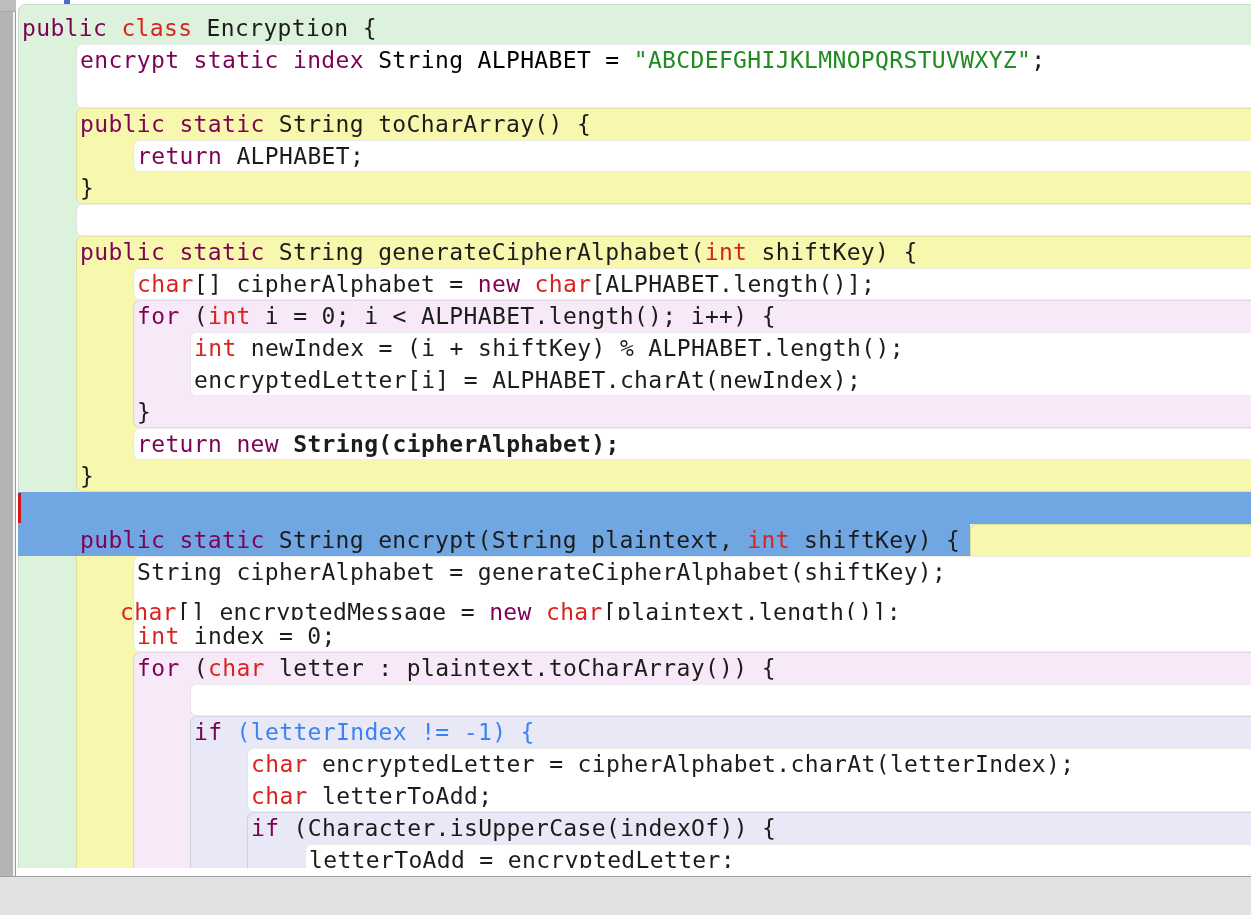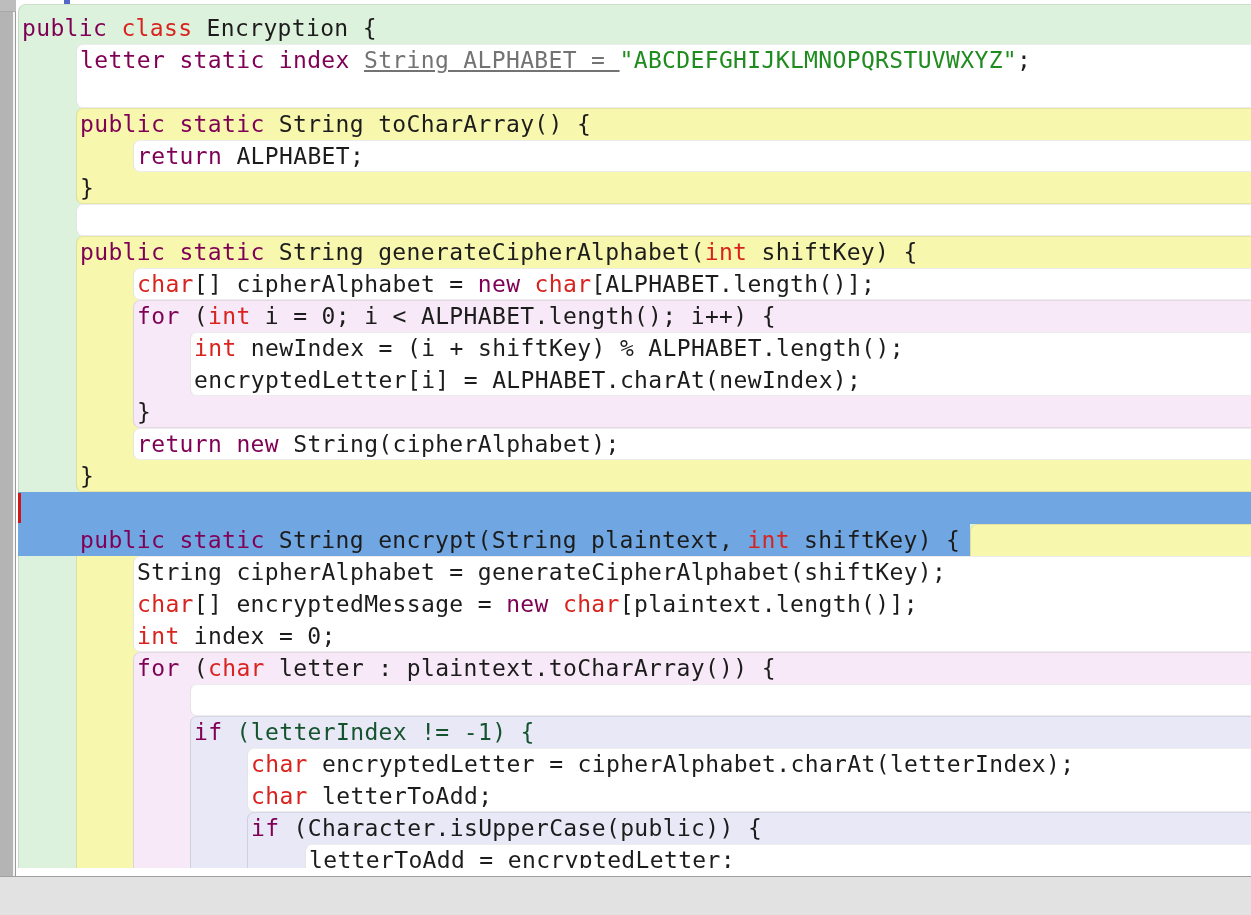--- a/index.html
+++ b/index.html
@@ -45,21 +45,21 @@
 <body>
 
 <div class="editor">
   <div class="class-underlay" style="background: rgb(221, 242, 220);"></div>
   <div id="rows">
       <div class="row" style="top: 12px;">
         <div class="txt" style="left: 6px;"><span style="color: rgb(127, 0, 85);">public </span><span style="color: rgb(216, 35, 30);">class</span><span style="color: rgb(28, 28, 28);"> Encryption {</span></div>
       </div>
       <div class="row" style="top: 44px;">
         <div class="seg" style="left: 60px; right: 0px; background: rgb(255, 255, 255); border-left: 1px solid rgba(0, 0, 0, 0.1); border-top-left-radius: 7px; border-top: 1px solid rgba(0, 0, 0, 0.07);"></div>
-        <div class="txt" style="left: 64px;"><span style="color: rgb(127, 0, 85);">letter </span><span style="color: rgb(127, 0, 85);">static </span><span style="color: rgb(127, 0, 85);">index </span><span style="color: #737373; text-decoration: underline;">String ALPHABET = </span><span style="color: rgb(31, 140, 31);">"ABCDEFGHIJKLMNOPQRSTUVWXYZ"</span><span style="color: rgb(28, 28, 28);">;</span></div>
+        <div class="txt" style="left: 64px;"><span style="color: rgb(127, 0, 85);">encrypt </span><span style="color: rgb(127, 0, 85);">static </span><span style="color: rgb(127, 0, 85);">index </span><span style="color: #000000;">String ALPHABET = </span><span style="color: rgb(31, 140, 31);">"ABCDEFGHIJKLMNOPQRSTUVWXYZ"</span><span style="color: rgb(28, 28, 28);">;</span></div>
       </div>
       <div class="row" style="top: 76px;">
         <div class="seg" style="left: 60px; right: 0px; background: rgb(255, 255, 255); border-left: 1px solid rgba(0, 0, 0, 0.1); border-bottom-left-radius: 7px; border-bottom: 1px solid rgba(0, 0, 0, 0.07);"></div>
       </div>
       <div class="row" style="top: 108px;">
         <div class="seg" style="left: 60px; right: 0px; background: rgb(247, 247, 174); border-left: 1px solid rgba(0, 0, 0, 0.1); border-top-left-radius: 7px; border-top: 1px solid rgba(0, 0, 0, 0.07);"></div>
         <div class="txt" style="left: 64px;"><span style="color: rgb(127, 0, 85);">public </span><span style="color: rgb(127, 0, 85);">static </span><span style="color: rgb(28, 28, 28);">String toCharArray() {</span></div>
       </div>
       <div class="row" style="top: 140px;">
         <div class="seg" style="left: 60px; right: 0px; background: rgb(247, 247, 174); border-left: 1px solid rgba(0, 0, 0, 0.1);"></div>
@@ -100,21 +100,21 @@
         <div class="txt" style="left: 178px;"><span style="color: rgb(28, 28, 28);">encryptedLetter[i] = ALPHABET.charAt(newIndex);</span></div>
       </div>
       <div class="row" style="top: 396px;">
         <div class="seg" style="left: 60px; right: 0px; background: rgb(247, 247, 174); border-left: 1px solid rgba(0, 0, 0, 0.1);"></div>
         <div class="seg" style="left: 117px; right: 0px; background: rgb(247, 233, 247); border-left: 1px solid rgba(0, 0, 0, 0.1); border-bottom-left-radius: 7px; border-bottom: 1px solid rgba(0, 0, 0, 0.07);"></div>
         <div class="txt" style="left: 121px;"><span style="color: rgb(28, 28, 28);">}</span></div>
       </div>
       <div class="row" style="top: 428px;">
         <div class="seg" style="left: 60px; right: 0px; background: rgb(247, 247, 174); border-left: 1px solid rgba(0, 0, 0, 0.1);"></div>
         <div class="seg" style="left: 117px; right: 0px; background: rgb(255, 255, 255); border-left: 1px solid rgba(0, 0, 0, 0.1); border-top-left-radius: 7px; border-top: 1px solid rgba(0, 0, 0, 0.07); border-bottom-left-radius: 7px; border-bottom: 1px solid rgba(0, 0, 0, 0.07);"></div>
-        <div class="txt" style="left: 121px;"><span style="color: rgb(127, 0, 85);">return</span><span style="color: rgb(28, 28, 28);"> </span><span style="color: rgb(127, 0, 85);">new</span><span style="color: rgb(28, 28, 28);"> String(cipherAlphabet);</span></div>
+        <div class="txt" style="left: 121px;"><span style="color: rgb(127, 0, 85);">return</span><span style="color: rgb(28, 28, 28);"> </span><span style="color: rgb(127, 0, 85);">new</span><span style="color: rgb(28, 28, 28); font-weight: bold;"> String(cipherAlphabet);</span></div>
       </div>
       <div class="row" style="top: 460px;">
         <div class="seg" style="left: 60px; right: 0px; background: rgb(247, 247, 174); border-left: 1px solid rgba(0, 0, 0, 0.1); border-bottom-left-radius: 7px; border-bottom: 1px solid rgba(0, 0, 0, 0.07);"></div>
         <div class="txt" style="left: 64px;"><span style="color: rgb(28, 28, 28);">}</span></div>
       </div>
       <div class="row" style="top: 492px;">
         <div class="seg" style="left: 2px; right: 0px; background: rgb(112, 167, 226);"></div>
         <div class="cursor" style="background: rgb(208, 23, 22);"></div>
       </div>
       <div class="row" style="top: 524px;">
@@ -123,63 +123,63 @@
         <div class="txt" style="left: 64px;"><span style="color: rgb(127, 0, 85);">public </span><span style="color: rgb(127, 0, 85);">static </span><span style="color: rgb(28, 28, 28);">String encrypt(String plaintext, </span><span style="color: rgb(216, 35, 30);">int</span><span style="color: rgb(28, 28, 28);"> shiftKey) {</span></div>
       </div>
       <div class="row" style="top: 556px;">
         <div class="seg" style="left: 60px; right: 0px; background: rgb(247, 247, 174); border-left: 1px solid rgba(0, 0, 0, 0.1);"></div>
         <div class="seg" style="left: 117px; right: 0px; background: rgb(255, 255, 255); border-left: 1px solid rgba(0, 0, 0, 0.1); border-top-left-radius: 7px; border-top: 1px solid rgba(0, 0, 0, 0.07);"></div>
         <div class="txt" style="left: 121px;"><span style="color: rgb(28, 28, 28);">String cipherAlphabet = generateCipherAlphabet(shiftKey);</span></div>
       </div>
       <div class="row" style="top: 588px;">
         <div class="seg" style="left: 60px; right: 0px; background: rgb(247, 247, 174); border-left: 1px solid rgba(0, 0, 0, 0.1);"></div>
         <div class="seg" style="left: 117px; right: 0px; background: rgb(255, 255, 255); border-left: 1px solid rgba(0, 0, 0, 0.1);"></div>
-        <div class="txt" style="left: 121px;"><span style="color: rgb(216, 35, 30);">char</span><span style="color: rgb(28, 28, 28);">[] encryptedMessage = </span><span style="color: rgb(127, 0, 85);">new</span><span style="color: rgb(28, 28, 28);"> </span><span style="color: rgb(216, 35, 30);">char</span><span style="color: rgb(28, 28, 28);">[plaintext.length()];</span></div>
+        <div class="txt" style="left: 104px; margin-top: 8px;"><span style="color: rgb(216, 35, 30);">char</span><span style="color: rgb(28, 28, 28);">[] encryptedMessage = </span><span style="color: rgb(127, 0, 85);">new</span><span style="color: rgb(28, 28, 28);"> </span><span style="color: rgb(216, 35, 30);">char</span><span style="color: rgb(28, 28, 28);">[plaintext.length()];</span></div>
       </div>
       <div class="row" style="top: 620px;">
         <div class="seg" style="left: 60px; right: 0px; background: rgb(247, 247, 174); border-left: 1px solid rgba(0, 0, 0, 0.1);"></div>
         <div class="seg" style="left: 117px; right: 0px; background: rgb(255, 255, 255); border-left: 1px solid rgba(0, 0, 0, 0.1); border-bottom-left-radius: 7px; border-bottom: 1px solid rgba(0, 0, 0, 0.07);"></div>
         <div class="txt" style="left: 121px;"><span style="color: rgb(216, 35, 30);">int</span><span style="color: rgb(28, 28, 28);"> index = 0;</span></div>
       </div>
       <div class="row" style="top: 652px;">
         <div class="seg" style="left: 60px; right: 0px; background: rgb(247, 247, 174); border-left: 1px solid rgba(0, 0, 0, 0.1);"></div>
         <div class="seg" style="left: 117px; right: 0px; background: rgb(247, 233, 247); border-left: 1px solid rgba(0, 0, 0, 0.1); border-top-left-radius: 7px; border-top: 1px solid rgba(0, 0, 0, 0.07);"></div>
         <div class="txt" style="left: 121px;"><span style="color: rgb(127, 0, 85);">for</span><span style="color: rgb(28, 28, 28);"> (</span><span style="color: rgb(216, 35, 30);">char</span><span style="color: rgb(28, 28, 28);"> letter : plaintext.toCharArray()) {</span></div>
       </div>
       <div class="row" style="top: 684px;">
         <div class="seg" style="left: 60px; right: 0px; background: rgb(247, 247, 174); border-left: 1px solid rgba(0, 0, 0, 0.1);"></div>
         <div class="seg" style="left: 117px; right: 0px; background: rgb(247, 233, 247); border-left: 1px solid rgba(0, 0, 0, 0.1);"></div>
         <div class="seg" style="left: 174px; right: 0px; background: rgb(255, 255, 255); border-left: 1px solid rgba(0, 0, 0, 0.1); border-top-left-radius: 7px; border-top: 1px solid rgba(0, 0, 0, 0.07); border-bottom-left-radius: 7px; border-bottom: 1px solid rgba(0, 0, 0, 0.07);"></div>
       </div>
       <div class="row" style="top: 716px;">
         <div class="seg" style="left: 60px; right: 0px; background: rgb(247, 247, 174); border-left: 1px solid rgba(0, 0, 0, 0.1);"></div>
         <div class="seg" style="left: 117px; right: 0px; background: rgb(247, 233, 247); border-left: 1px solid rgba(0, 0, 0, 0.1);"></div>
         <div class="seg" style="left: 174px; right: 0px; background: rgb(232, 232, 246); border-left: 1px solid rgba(0, 0, 0, 0.1); border-top-left-radius: 7px; border-top: 1px solid rgba(0, 0, 0, 0.07);"></div>
-        <div class="txt" style="left: 178px;"><span style="color: rgb(127, 0, 85);">if</span><span style="color: #14532d;"> (letterIndex != -1) {</span></div>
+        <div class="txt" style="left: 178px;"><span style="color: rgb(127, 0, 85);">if</span><span style="color: #3b82f6;"> (letterIndex != -1) {</span></div>
       </div>
       <div class="row" style="top: 748px;">
         <div class="seg" style="left: 60px; right: 0px; background: rgb(247, 247, 174); border-left: 1px solid rgba(0, 0, 0, 0.1);"></div>
         <div class="seg" style="left: 117px; right: 0px; background: rgb(247, 233, 247); border-left: 1px solid rgba(0, 0, 0, 0.1);"></div>
         <div class="seg" style="left: 174px; right: 0px; background: rgb(232, 232, 246); border-left: 1px solid rgba(0, 0, 0, 0.1);"></div>
         <div class="seg" style="left: 231px; right: 0px; background: rgb(255, 255, 255); border-left: 1px solid rgba(0, 0, 0, 0.1); border-top-left-radius: 7px; border-top: 1px solid rgba(0, 0, 0, 0.07);"></div>
         <div class="txt" style="left: 235px;"><span style="color: rgb(216, 35, 30);">char</span><span style="color: rgb(28, 28, 28);"> encryptedLetter = cipherAlphabet.charAt(letterIndex);</span></div>
       </div>
       <div class="row" style="top: 780px;">
         <div class="seg" style="left: 60px; right: 0px; background: rgb(247, 247, 174); border-left: 1px solid rgba(0, 0, 0, 0.1);"></div>
         <div class="seg" style="left: 117px; right: 0px; background: rgb(247, 233, 247); border-left: 1px solid rgba(0, 0, 0, 0.1);"></div>
         <div class="seg" style="left: 174px; right: 0px; background: rgb(232, 232, 246); border-left: 1px solid rgba(0, 0, 0, 0.1);"></div>
         <div class="seg" style="left: 231px; right: 0px; background: rgb(255, 255, 255); border-left: 1px solid rgba(0, 0, 0, 0.1); border-bottom-left-radius: 7px; border-bottom: 1px solid rgba(0, 0, 0, 0.07);"></div>
         <div class="txt" style="left: 235px;"><span style="color: rgb(216, 35, 30);">char</span><span style="color: rgb(28, 28, 28);"> letterToAdd;</span></div>
       </div>
       <div class="row" style="top: 812px;">
         <div class="seg" style="left: 60px; right: 0px; background: rgb(247, 247, 174); border-left: 1px solid rgba(0, 0, 0, 0.1);"></div>
         <div class="seg" style="left: 117px; right: 0px; background: rgb(247, 233, 247); border-left: 1px solid rgba(0, 0, 0, 0.1);"></div>
         <div class="seg" style="left: 174px; right: 0px; background: rgb(232, 232, 246); border-left: 1px solid rgba(0, 0, 0, 0.1);"></div>
         <div class="seg" style="left: 231px; right: 0px; background: rgb(232, 232, 246); border-left: 1px solid rgba(0, 0, 0, 0.1); border-top-left-radius: 7px; border-top: 1px solid rgba(0, 0, 0, 0.07);"></div>
-        <div class="txt" style="left: 235px;"><span style="color: rgb(127, 0, 85);">if</span><span style="color: rgb(28, 28, 28);"> (Character.isUpperCase(public)) {</span></div>
+        <div class="txt" style="left: 235px;"><span style="color: rgb(127, 0, 85);">if</span><span style="color: rgb(28, 28, 28);"> (Character.isUpperCase(indexOf)) {</span></div>
       </div>
       <div class="row" style="top: 844px;">
         <div class="seg" style="left: 60px; right: 0px; background: rgb(247, 247, 174); border-left: 1px solid rgba(0, 0, 0, 0.1);"></div>
         <div class="seg" style="left: 117px; right: 0px; background: rgb(247, 233, 247); border-left: 1px solid rgba(0, 0, 0, 0.1);"></div>
         <div class="seg" style="left: 174px; right: 0px; background: rgb(232, 232, 246); border-left: 1px solid rgba(0, 0, 0, 0.1);"></div>
         <div class="seg" style="left: 231px; right: 0px; background: rgb(232, 232, 246); border-left: 1px solid rgba(0, 0, 0, 0.1);"></div>
         <div class="seg" style="left: 289px; right: 0px; background: rgb(255, 255, 255); border-left: 1px solid rgba(0, 0, 0, 0.1); border-top-left-radius: 7px; border-top: 1px solid rgba(0, 0, 0, 0.07);"></div>
         <div class="txt" style="left: 293px;"><span style="color: rgb(28, 28, 28);">letterToAdd = encryptedLetter;</span></div>
       </div>
     </div>

